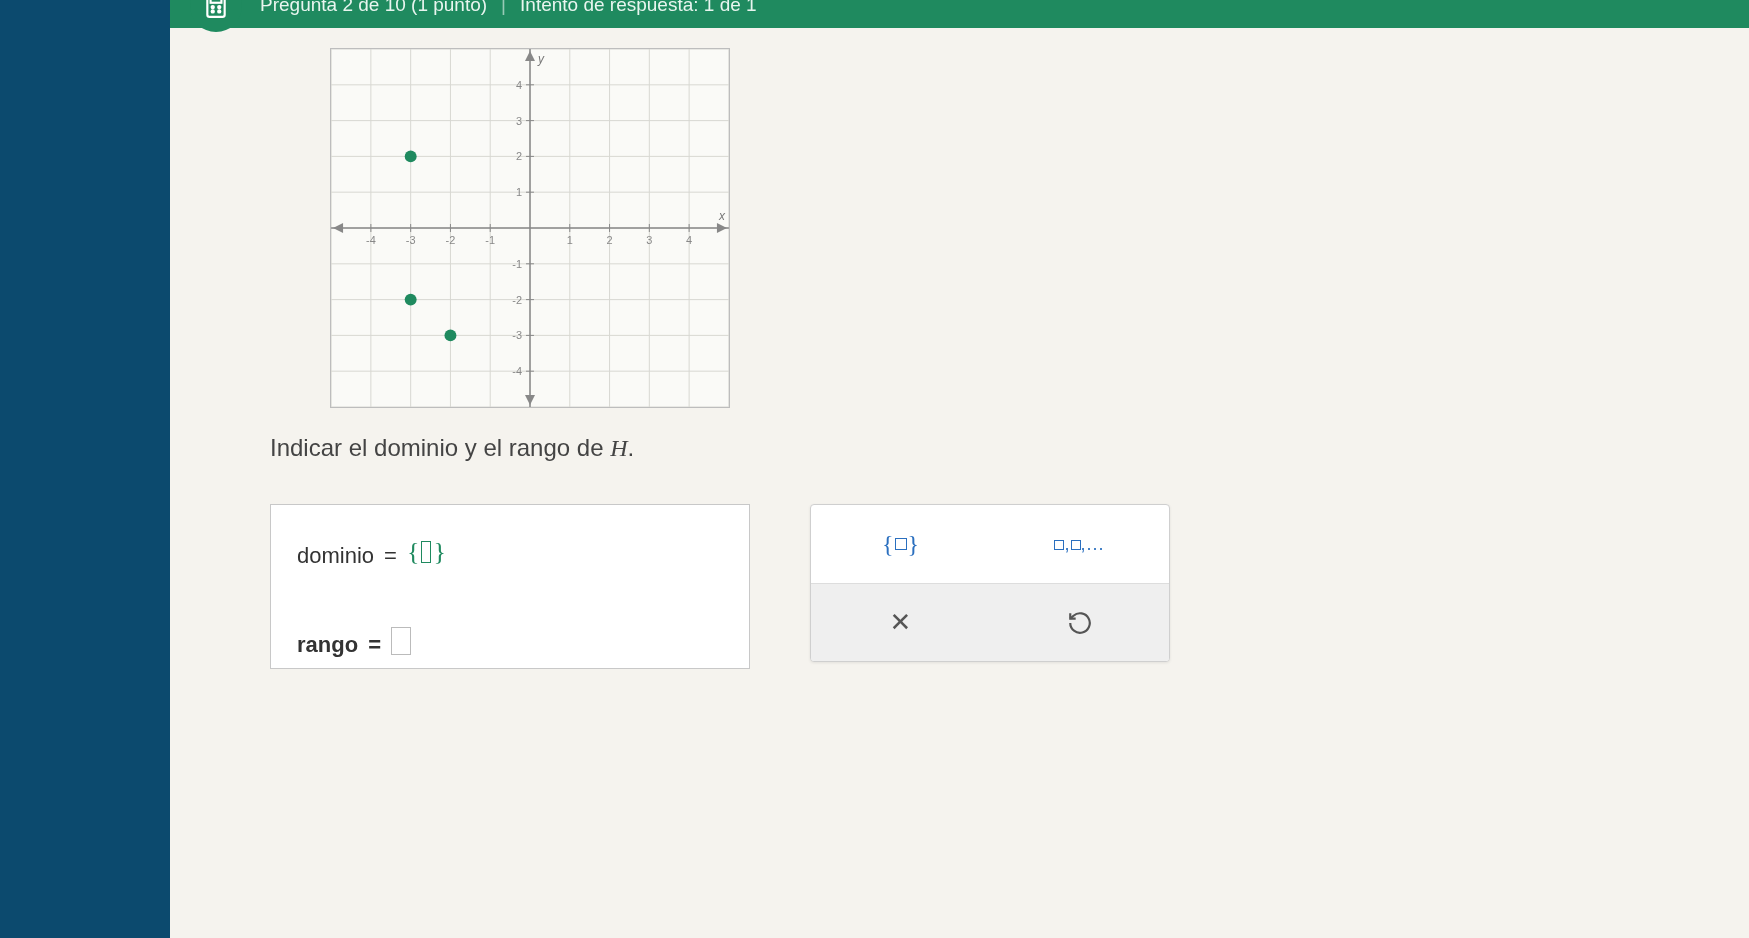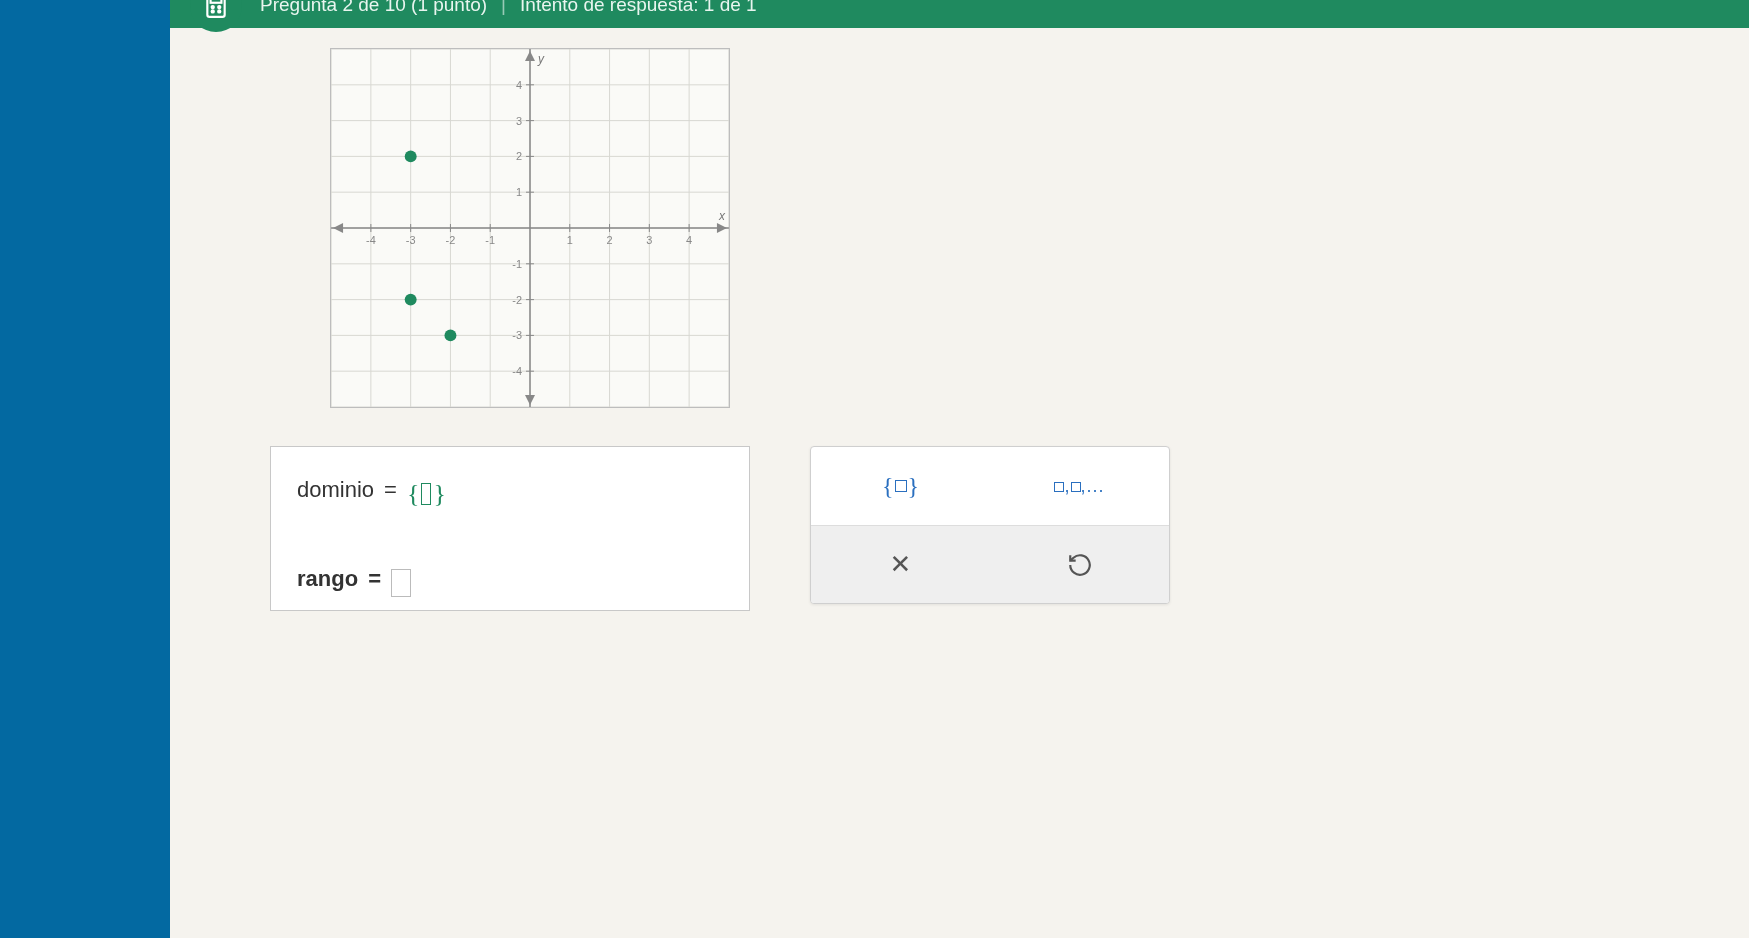--- a/index.html
+++ b/index.html
@@ -4,21 +4,21 @@
 <style>
   * { box-sizing: border-box; margin: 0; padding: 0; }
   body {
     font-family: Arial, Helvetica, sans-serif;
     background: #1a1a1a;
     width: 1749px;
     height: 938px;
     overflow: hidden;
   }
   .outer-frame {
-    background: #0369a1;
+    background: #0c4a6e;
     padding: 0 0 0 170px;
     height: 100%;
   }
   .app-window {
     background: #f5f3ee;
     height: 100%;
     position: relative;
   }
   .header-bar {
     background: #1f8a5f;
@@ -84,21 +84,21 @@
     align-items: flex-start;
   }
   .answer-box {
     border: 1px solid #c8c8c8;
     background: #fff;
     width: 480px;
     padding: 30px 26px 10px 26px;
   }
   .answer-line {
     display: flex;
-    align-items: flex-start;
+    align-items: flex-end;
     gap: 10px;
     font-size: 22px;
     color: #333;
     margin-bottom: 55px;
   }
   .answer-line:last-child { margin-bottom: 0; font-weight: bold; }
   .answer-input-slot {
     display: inline-flex;
     align-items: center;
     justify-content: center;
@@ -243,20 +243,23 @@
             <text x="192" y="76" font-size="11" fill="#888" text-anchor="end">3</text>
             <line x1="196" y1="36" x2="204" y2="36" stroke="#888"></line>
             <text x="192" y="40" font-size="11" fill="#888" text-anchor="end">4</text>
             <circle cx="80" cy="108.00000000000003" r="6" fill="#1f8a5f"></circle>
             <circle cx="80" cy="252" r="6" fill="#1f8a5f"></circle>
             <circle cx="120" cy="288" r="6" fill="#1f8a5f"></circle>
           </svg>
       </div>
 
       <div class="prompt-bottom">
+        <div>
+          <span>Indicar el dominio y el rango de </span><span class="mathit">H</span><span>.</span>
+        </div>
       </div>
 
       <div class="answer-row">
         <div class="answer-box">
           <div class="answer-line">
             <span>dominio</span>
             <span>=</span>
             <span class="answer-input-slot">
               <span class="brace-slot">{<span class="inner-box"></span>}</span>
             </span>

